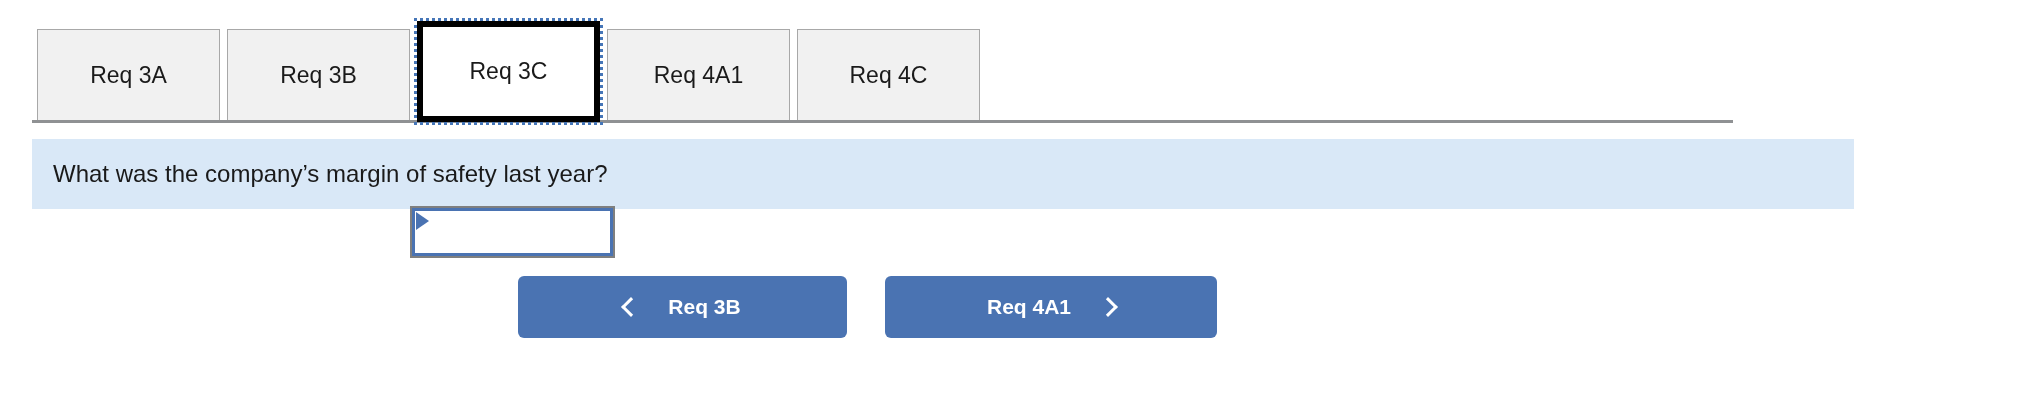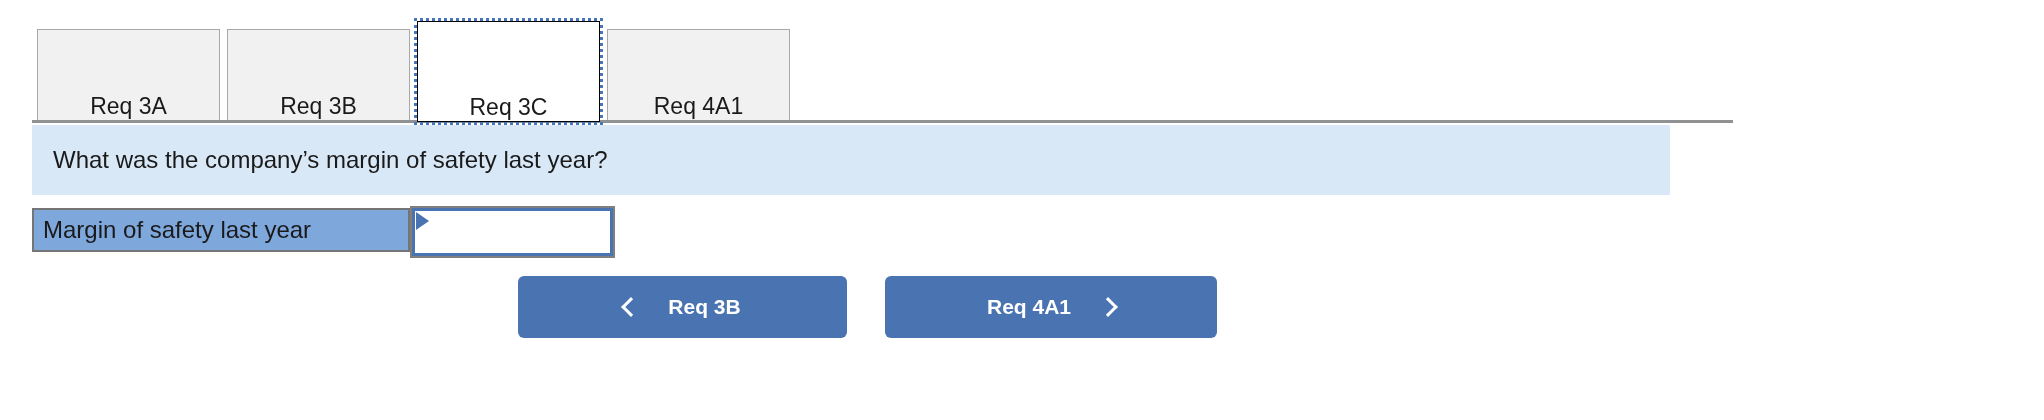--- a/index.html
+++ b/index.html
@@ -29,40 +29,40 @@
     align-items: flex-start;
     z-index: 2;
   }
   .tab {
     box-sizing: border-box;
     width: 183px; height: 91px;
     background: #f1f1f1;
     border: 1px solid #a8a8a8;
     border-bottom: none;
     display: flex;
-    align-items: flex-end;
+    align-items: center;
     justify-content: center;
     font-size: 23px;
     cursor: pointer;
   }
   .tab.active {
     position: relative;
     top: -8px;
     height: 101px;
     background: #ffffff;
-    border: 1px solid #000000;
+    border: 6px solid #000000;
     outline: 3px dotted #4676b8;
     z-index: 3;
   }
 
   
   .question-bar {
     position: absolute;
-    left: 32px; top: 125px;
-    width: 1638px; height: 70px;
+    left: 32px; top: 139px;
+    width: 1822px; height: 70px;
     background: #d9e8f7;
     display: flex;
     align-items: center;
     box-sizing: border-box;
     padding-left: 21px;
     font-size: 24px;
   }
 
   
   .answer-label {
@@ -146,30 +146,30 @@
       </div>
     <div class="tab">
         <span>Req 3B</span>
       </div>
     <div class="tab active">
         <span>Req 3C</span>
       </div>
     <div class="tab">
         <span>Req 4A1</span>
       </div>
+    <div class="tab">
+        <span>Req 4C</span>
+      </div>
   </div>
   <div class="tabbar-line"></div>
 
   <div class="question-bar">
     <span>What was the company’s margin of safety last year?</span>
   </div>
 
-  <div class="answer-label">
-    <span>Margin of safety last year</span>
-  </div>
   <div class="answer-cell">
     <input class="answer-input" type="text" value="" style="">
     <div class="answer-marker"></div>
   </div>
 
   <button class="nav-button prev">
     <span class="chevron left"></span>
     <span>Req 3B</span>
   </button>
   <button class="nav-button next">

